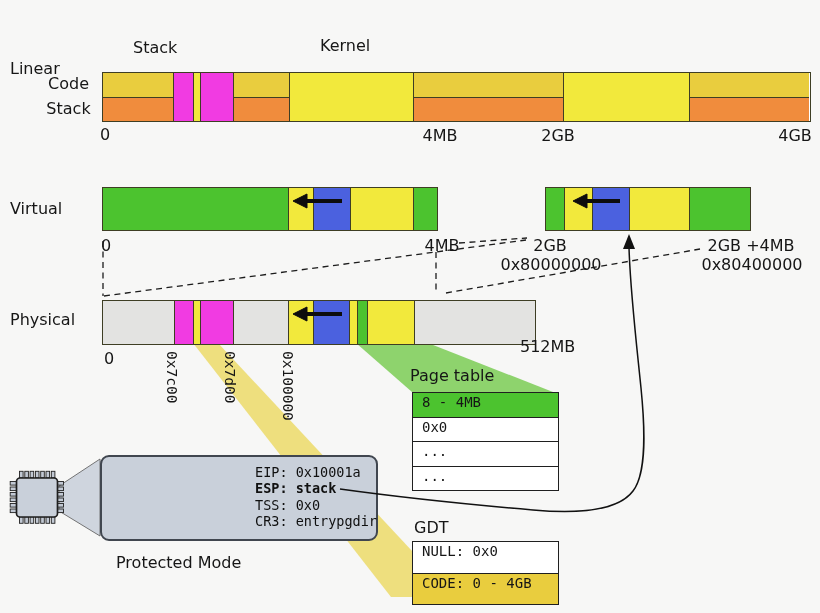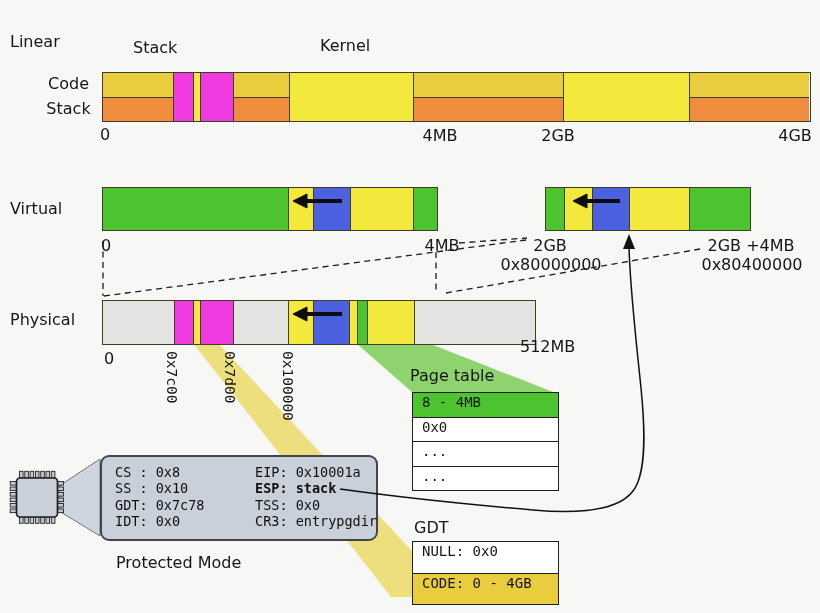--- a/index.html
+++ b/index.html
@@ -86,21 +86,21 @@
           <rect x="57" y="498" width="6.5" height="3.6" fill="#c2c9d4" stroke="#222" stroke-width="0.9"></rect>
           <rect x="10.2" y="503.5" width="6.5" height="3.6" fill="#c2c9d4" stroke="#222" stroke-width="0.9"></rect>
           <rect x="57" y="503.5" width="6.5" height="3.6" fill="#c2c9d4" stroke="#222" stroke-width="0.9"></rect>
           <rect x="10.2" y="509" width="6.5" height="3.6" fill="#c2c9d4" stroke="#222" stroke-width="0.9"></rect>
           <rect x="57" y="509" width="6.5" height="3.6" fill="#c2c9d4" stroke="#222" stroke-width="0.9"></rect>
         </g>
       <rect x="16.5" y="478" width="41" height="39" rx="3.5" fill="#c9d0da" stroke="#1f1f1f" stroke-width="1.7"></rect>
     </g>
   </svg>
 
-  <div class="lbl" style="left:10px;top:32px;">Linear</div>
+  <div class="lbl" style="left:10px;top:59px;">Linear</div>
   <div class="lbl" style="left:133px;top:38px;">Stack</div>
   <div class="lbl" style="left:320px;top:36px;">Kernel</div>
   <div class="lbl right" style="left:40px;top:74px;width:57px;">Code</div>
   <div class="lbl right" style="left:40px;top:99px;width:57px;">Stack</div>
   <div class="lbl" style="left:10px;top:199px;">Virtual</div>
   <div class="lbl" style="left:10px;top:310px;">Physical</div>
 
   <div class="bar" style="left:102px;top:72px;width:709px;height:50px;">
       <div class="seg split" style="flex: 0 0 70px;">
         <div class="half" style="background: rgb(233, 205, 62); border-bottom: 1.4px solid rgb(62, 62, 36);"></div>
@@ -171,21 +171,20 @@
 
   <div class="lbl" style="left:410px;top:366px;">Page table</div>
   <div class="tbox" style="left:412px;top:392px;width:147px;height:99px;">
       <div class="trow" style="background: rgb(76, 195, 47);">8 - 4MB</div>
       <div class="trow" style="background: rgb(255, 255, 255);">0x0</div>
       <div class="trow" style="background: rgb(255, 255, 255);">...</div>
       <div class="trow" style="background: rgb(255, 255, 255);">...</div>
     </div>
 
   <div class="regbox">
-    <div class="regcol left"><div class="regline">CS : 0x8</div><div class="regline">SS : 0x10</div><div class="regline">GDT: 0x7c78</div><div class="regline">IDT: 0x0</div></div>
     <div class="regcol right"><div class="regline">EIP: 0x10001a</div><div class="regline bold">ESP: stack</div><div class="regline">TSS: 0x0</div><div class="regline">CR3: entrypgdir</div></div>
   </div>
   <div class="lbl" style="left:116px;top:553px;">Protected Mode</div>
 
   <div class="lbl" style="left:414px;top:518px;">GDT</div>
   <div class="tbox" style="left:412px;top:541px;width:147px;height:64px;">
       <div class="trow" style="background: rgb(255, 255, 255);">NULL: 0x0</div>
       <div class="trow" style="background: rgb(233, 205, 62);">CODE: 0 - 4GB</div>
     </div>
 

